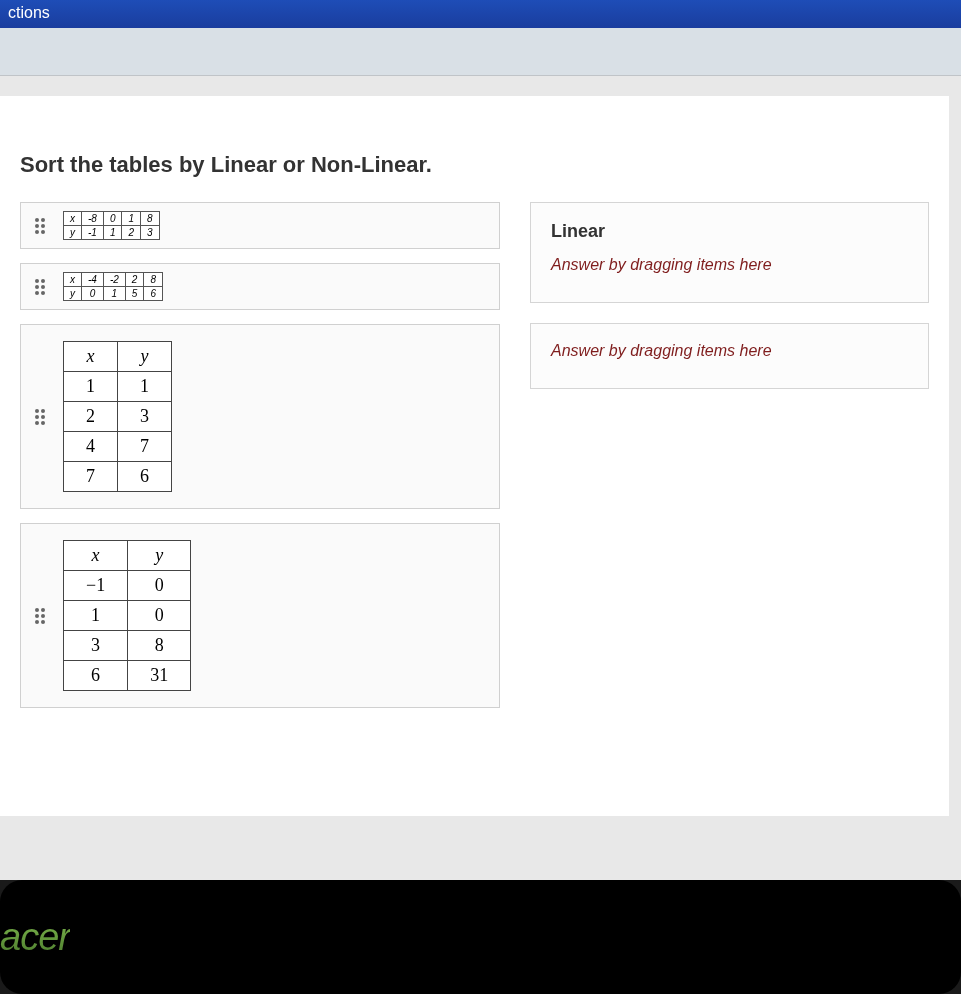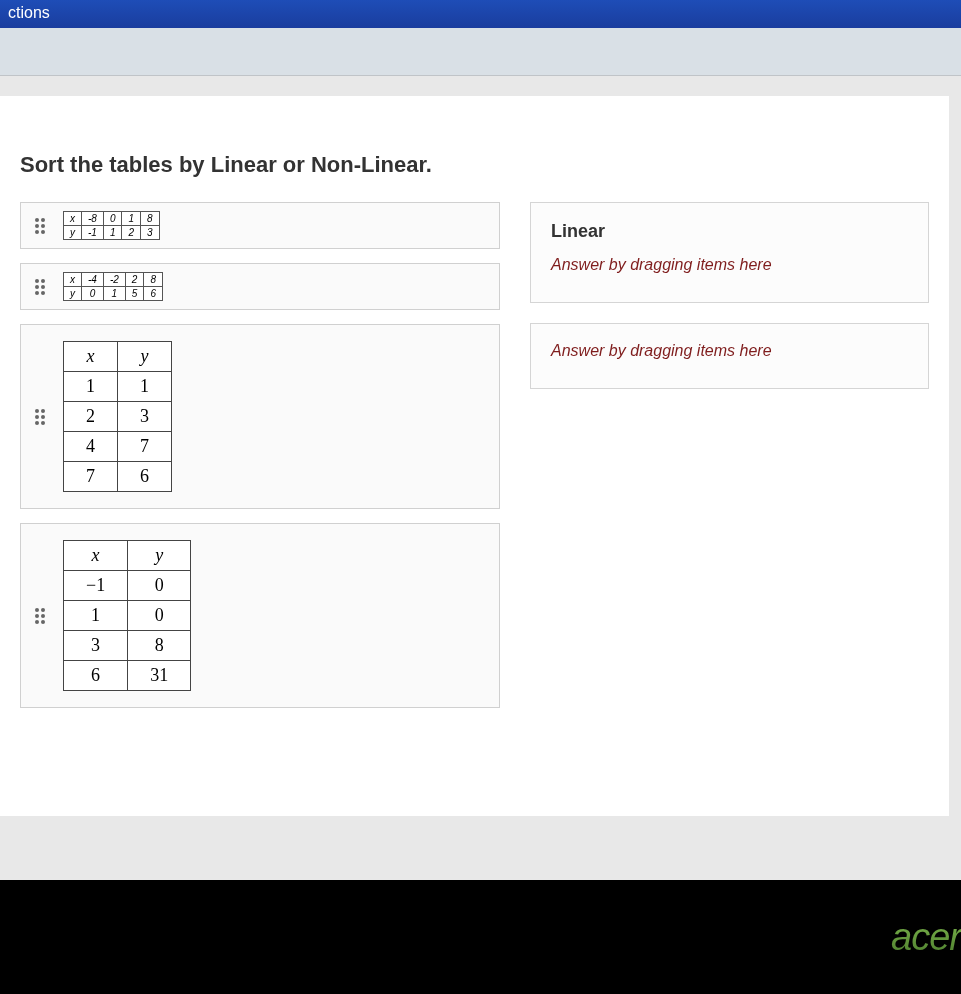--- a/index.html
+++ b/index.html
@@ -129,21 +129,22 @@
     color: #2b6cb0;
     font-size: 15px;
     padding: 8px 16px;
     cursor: pointer;
   }
   .chin {
     height: 114px;
     background: #000;
     display: flex;
     align-items: center;
-    justify-content: flex-end;
+    justify-content: flex-start;
+    border-radius: 22px;
   }
   .logo {
     font-family: Arial, sans-serif;
     font-style: italic;
     font-weight: 400;
     font-size: 38px;
     letter-spacing: -1px;
     background: linear-gradient(to bottom, #7fb84e, #4a7a2c);
     -webkit-background-clip: text;
     background-clip: text;

